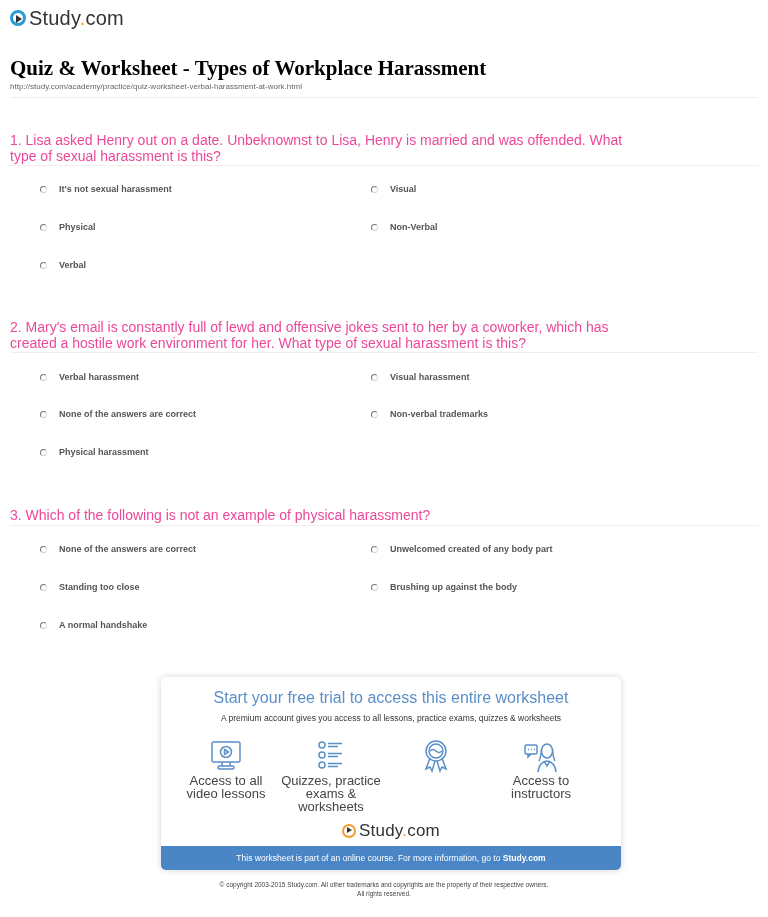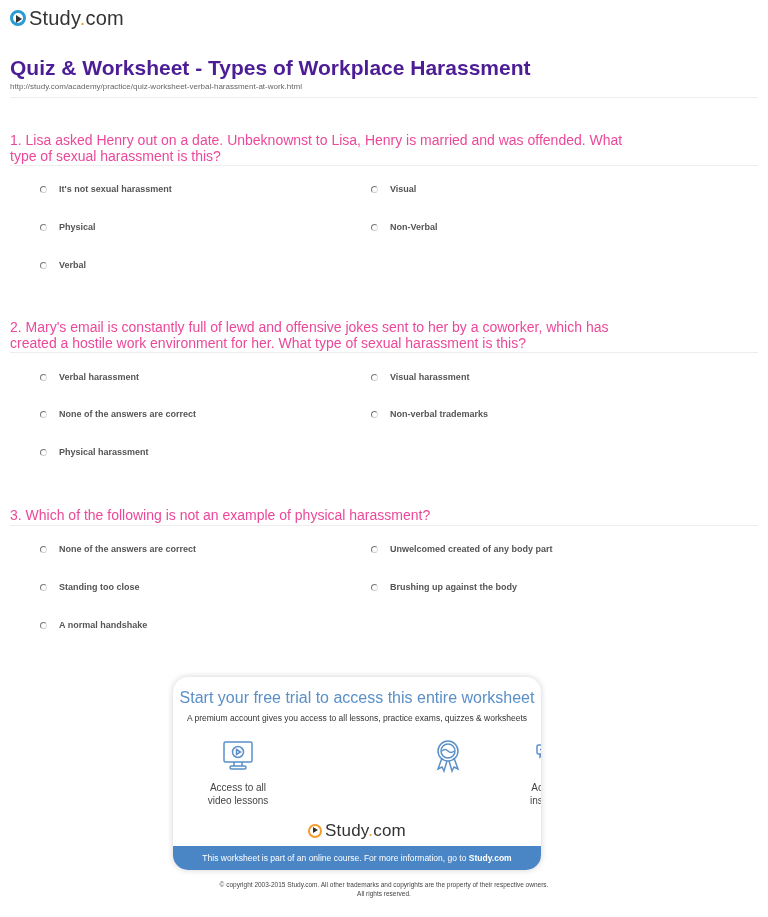--- a/index.html
+++ b/index.html
@@ -5,34 +5,34 @@
   * { box-sizing: border-box; margin: 0; padding: 0; }
   html, body { width: 768px; height: 917px; background: #ffffff; overflow: hidden; }
   body { position: relative; font-family: "Liberation Sans", sans-serif; color: #444; }
 
   .logo { position: absolute; left: 10px; top: 6px; display: flex; align-items: center; height: 24px; }
   .logo-mark { width: 16px; height: 16px; border-radius: 50%; border: 3px solid #2a9bd4; position: relative; margin-right: 3px; }
   .logo-mark::after { content: ""; position: absolute; left: 3px; top: 1.5px; border-left: 6px solid #333; border-top: 4px solid transparent; border-bottom: 4px solid transparent; }
   .logo-text { font-size: 20px; color: #333; letter-spacing: 0.2px; }
   .logo-text .dot { color: #f39c2c; }
 
-  .title { position: absolute; left: 10px; top: 56px; font-size: 21px; font-weight: bold; color: #4c1d95; }
+  .title { position: absolute; left: 10px; top: 56px; font-size: 21px; font-weight: bold; color: #000000; font-family: Liberation Serif, serif; }
   .url { position: absolute; left: 10px; top: 82px; font-size: 8px; color: #666; }
   .rule { position: absolute; left: 10px; right: 10px; height: 1px; background: #eeeeee; }
 
   .question { position: absolute; left: 10px; width: 620px; font-size: 14px; line-height: 16px; color: #ec4899; }
   .option { position: absolute; display: flex; align-items: center; font-size: 9px; font-weight: bold; color: #555; }
   .radio { width: 7px; height: 7px; border-radius: 50%; border: 1.5px solid #777; border-right-color: #ddd; border-bottom-color: #ccc; margin-right: 12px; flex-shrink: 0; }
 
-  .promo { position: absolute; left: 173px; top: 677px; width: 368px; height: 193px; background: #fff; border-radius: 15px; box-shadow: 0 0 6px rgba(0,0,0,0.18); overflow: hidden; }
+  .promo { position: absolute; left: 161px; top: 677px; width: 460px; height: 193px; background: #fff; border-radius: 5px; box-shadow: 0 0 6px rgba(0,0,0,0.18); overflow: hidden; }
   .promo-title { position: absolute; left: 0; right: 0; top: 12px; text-align: center; font-size: 16px; color: #5a8fc8; }
   .promo-sub { position: absolute; left: 0; right: 0; top: 36px; text-align: center; font-size: 8.5px; color: #333; }
   .feature { position: absolute; top: 62px; width: 110px; text-align: center; }
   .feature svg { display: block; margin: 0 auto; }
-  .feature-label { font-size: 10px; color: #444; line-height: 13px; margin-top: 8px; }
+  .feature-label { font-size: 13px; color: #444; line-height: 13px; margin-top: 1px; }
   .promo-logo { position: absolute; left: 0; right: 0; top: 144px; display: flex; justify-content: center; align-items: center; }
   .promo-logo .logo-mark { width: 14px; height: 14px; border-width: 2.5px; }
   .promo-logo .logo-mark::after { left: 2.5px; top: 1px; border-left-width: 5px; border-top-width: 3.5px; border-bottom-width: 3.5px; }
   .promo-logo .logo-text { font-size: 17px; }
   .promo-banner { position: absolute; left: 0; right: 0; bottom: 0; height: 24px; background: #4a86c5; color: #fff; font-size: 8.5px; text-align: center; line-height: 24px; }
   .promo-banner b { font-weight: bold; }
 
   .copyright { position: absolute; left: 0; right: 0; top: 880px; text-align: center; font-size: 6.5px; color: #444; line-height: 9px; }
 </style>
 </head>
@@ -124,20 +124,29 @@
     <svg width="34" height="34" viewBox="0 0 34 34" fill="none" stroke="#5a8fc8" stroke-width="1.5">
       <rect x="3" y="3" width="28" height="20" rx="1.5"></rect>
       <circle cx="17" cy="13" r="5.5"></circle>
       <path d="M15.5 10.5 L19.5 13 L15.5 15.5 Z"></path>
       <path d="M13 23 L13 27 M21 23 L21 27"></path>
       <rect x="9" y="27" width="16" height="3" rx="1.5"></rect>
     </svg>
     <div class="feature-label"><span>Access to all</span><br><span>video lessons</span></div>
   </div>
 
+  <div class="feature" style="left:115px">
+    <svg width="34" height="34" viewBox="0 0 34 34" fill="none" stroke="#5a8fc8" stroke-width="1.5">
+      <circle cx="8" cy="6" r="3"></circle>
+      <circle cx="8" cy="16" r="3"></circle>
+      <circle cx="8" cy="26" r="3"></circle>
+      <path d="M14 4.5 H28 M14 7.5 H24 M14 14.5 H28 M14 17.5 H24 M14 24.5 H28 M14 27.5 H24"></path>
+    </svg>
+    <div class="feature-label"><span>Quizzes, practice</span><br><span>exams &amp; worksheets</span></div>
+  </div>
 
   <div class="feature" style="left:220px">
     <svg width="34" height="34" viewBox="0 0 34 34" fill="none" stroke="#5a8fc8" stroke-width="1.5">
       <circle cx="17" cy="12" r="10"></circle>
       <circle cx="17" cy="12" r="7"></circle>
       <path d="M11 12 Q14 9 17 12 T23 12"></path>
       <path d="M11 19 L7 30 L11 28 L13 32 L16 22"></path>
       <path d="M23 19 L27 30 L23 28 L21 32 L18 22"></path>
     </svg>
   </div>

